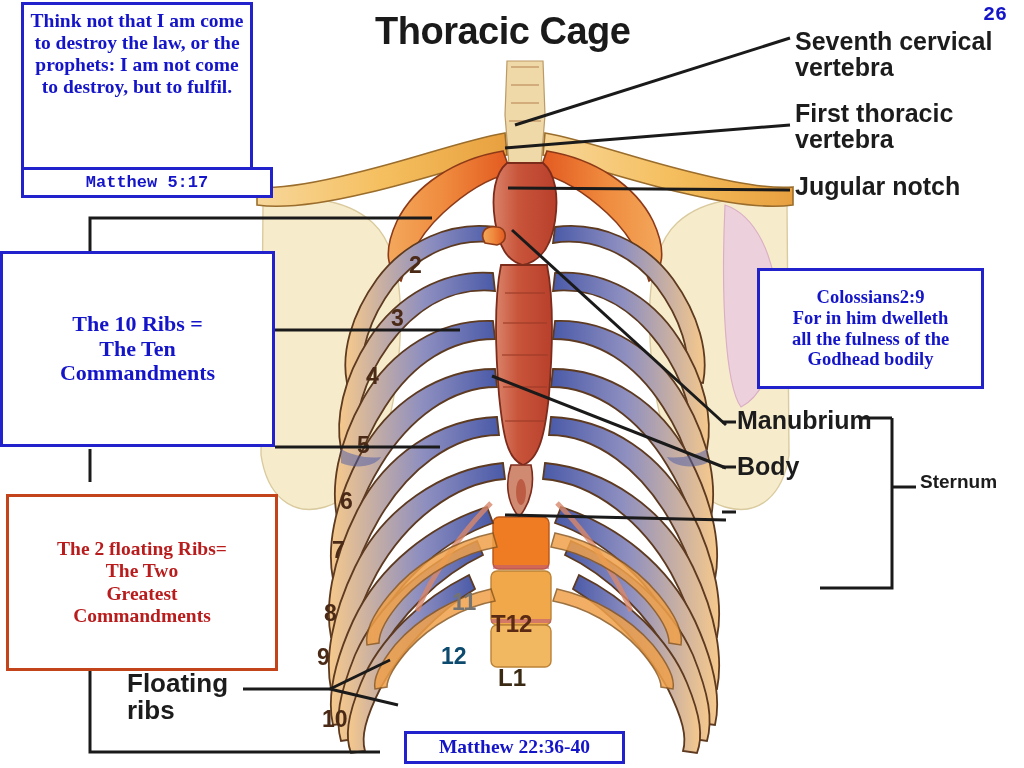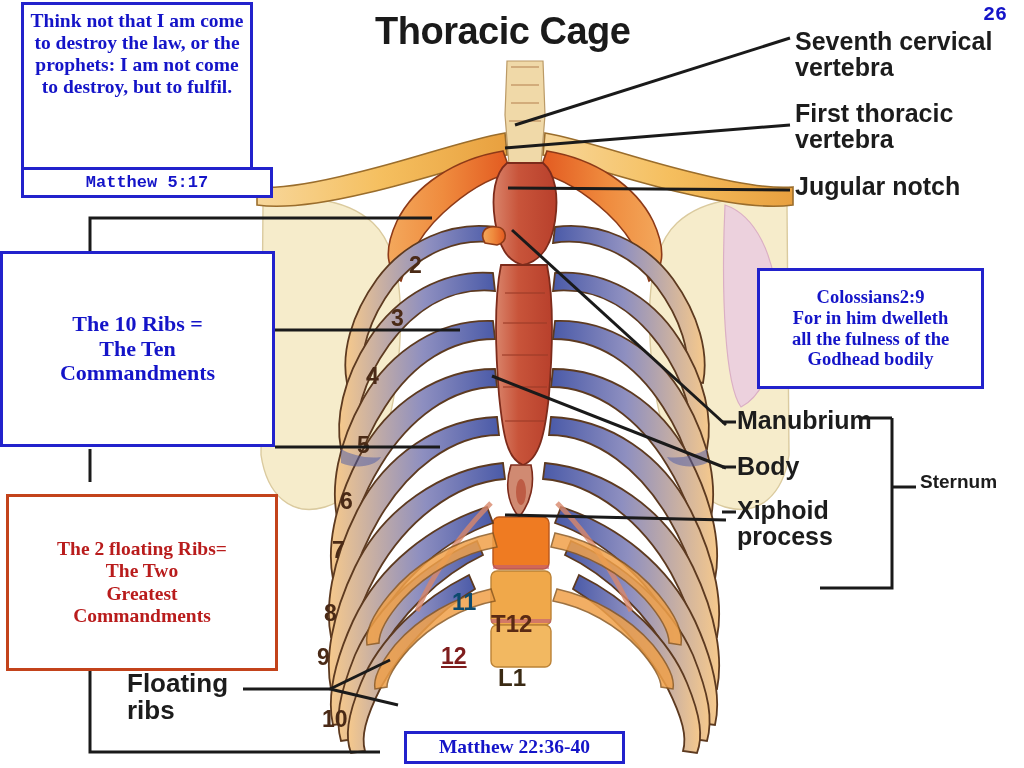--- a/index.html
+++ b/index.html
@@ -279,37 +279,35 @@
 
   <div id="slide-number">26</div>
 
   <div class="alabel" id="lbl-c7">Seventh cervical
 vertebra</div>
   <div class="alabel" id="lbl-t1">First thoracic
 vertebra</div>
   <div class="alabel" id="lbl-manubrium">Manubrium</div>
   <div class="alabel" id="lbl-jugular">Jugular notch</div>
   <div class="alabel" id="lbl-body">Body</div>
-  <div class="alabel" id="lbl-xiphoid">Xiphoid
-process</div>
   <div class="alabel" id="lbl-sternum">Sternum</div>
   <div class="alabel" id="lbl-floating">Floating
 ribs</div>
 
   <div class="ribnum" style="left:409px; top:252px;">2</div>
   <div class="ribnum" style="left:391px; top:305px;">3</div>
   <div class="ribnum" style="left:366px; top:363px;">4</div>
   <div class="ribnum" style="left:357px; top:432px;">5</div>
   <div class="ribnum" style="left:340px; top:488px;">6</div>
   <div class="ribnum" style="left:332px; top:537px;">7</div>
   <div class="ribnum" style="left:324px; top:600px;">8</div>
   <div class="ribnum" style="left:317px; top:644px;">9</div>
   <div class="ribnum" style="left:322px; top:706px;">10</div>
-  <div class="ribnum" style="left:452px; top:589px; color:#0c4a6e;">11</div>
-  <div class="ribnum" style="left:441px; top:643px; color:#7f1d1d;text-decoration:underline;">12</div>
+  <div class="ribnum" style="left:452px; top:589px; color:#737373;">11</div>
+  <div class="ribnum" style="left:441px; top:643px; color:#0c4a6e;">12</div>
 
   <div class="vertnum" style="left:491px; top:610px; color:#5a2a14;">T12</div>
   <div class="vertnum" style="left:498px; top:664px; color:#3a2a14;">L1</div>
 
   <div class="vbox blue" id="box-matthew517">Think not that I am come to destroy the law, or the prophets: I am not come to destroy, but to fulfil.</div>
   <div class="vbox blue" id="box-matthew517-ref">Matthew  5:17</div>
 
   <div class="vbox blue" id="box-ten-ribs" style="white-space:pre-line;">The 10 Ribs =
 The Ten
 Commandments</div>

